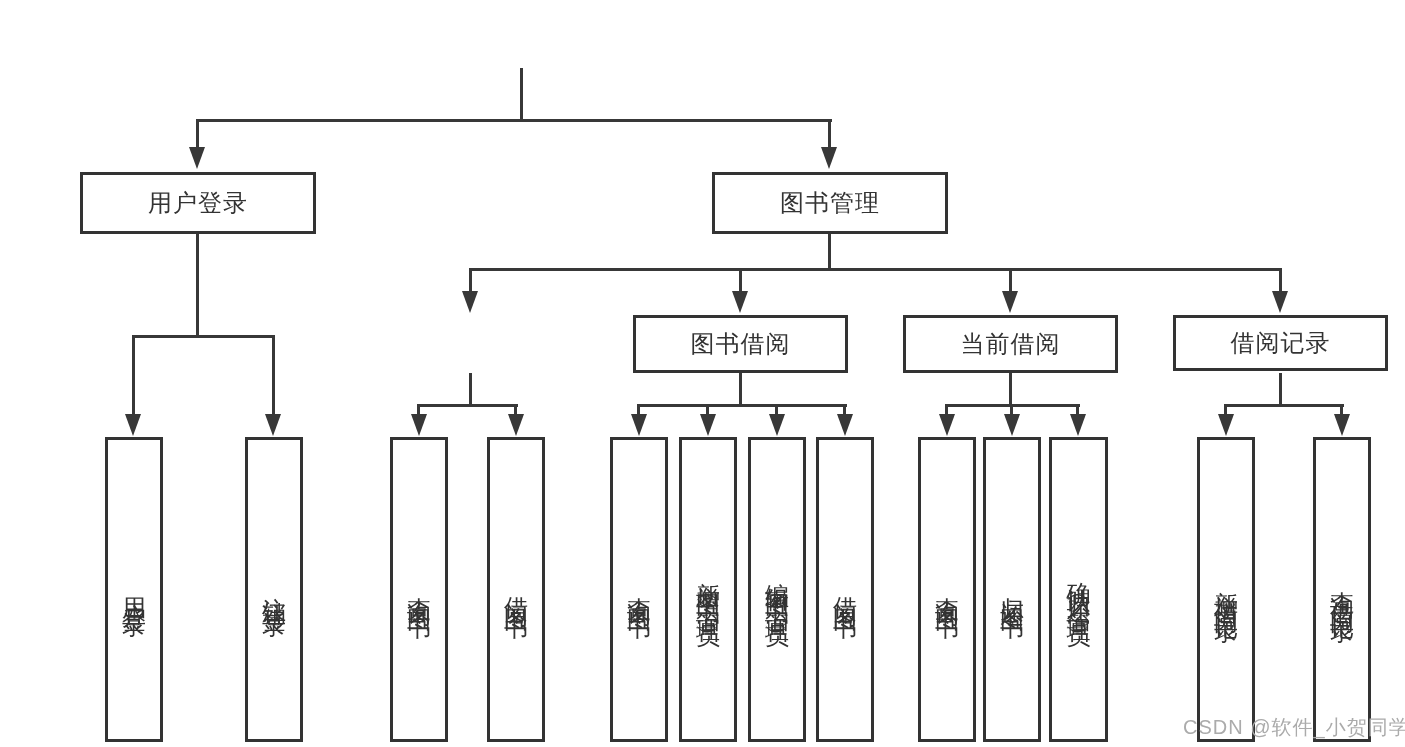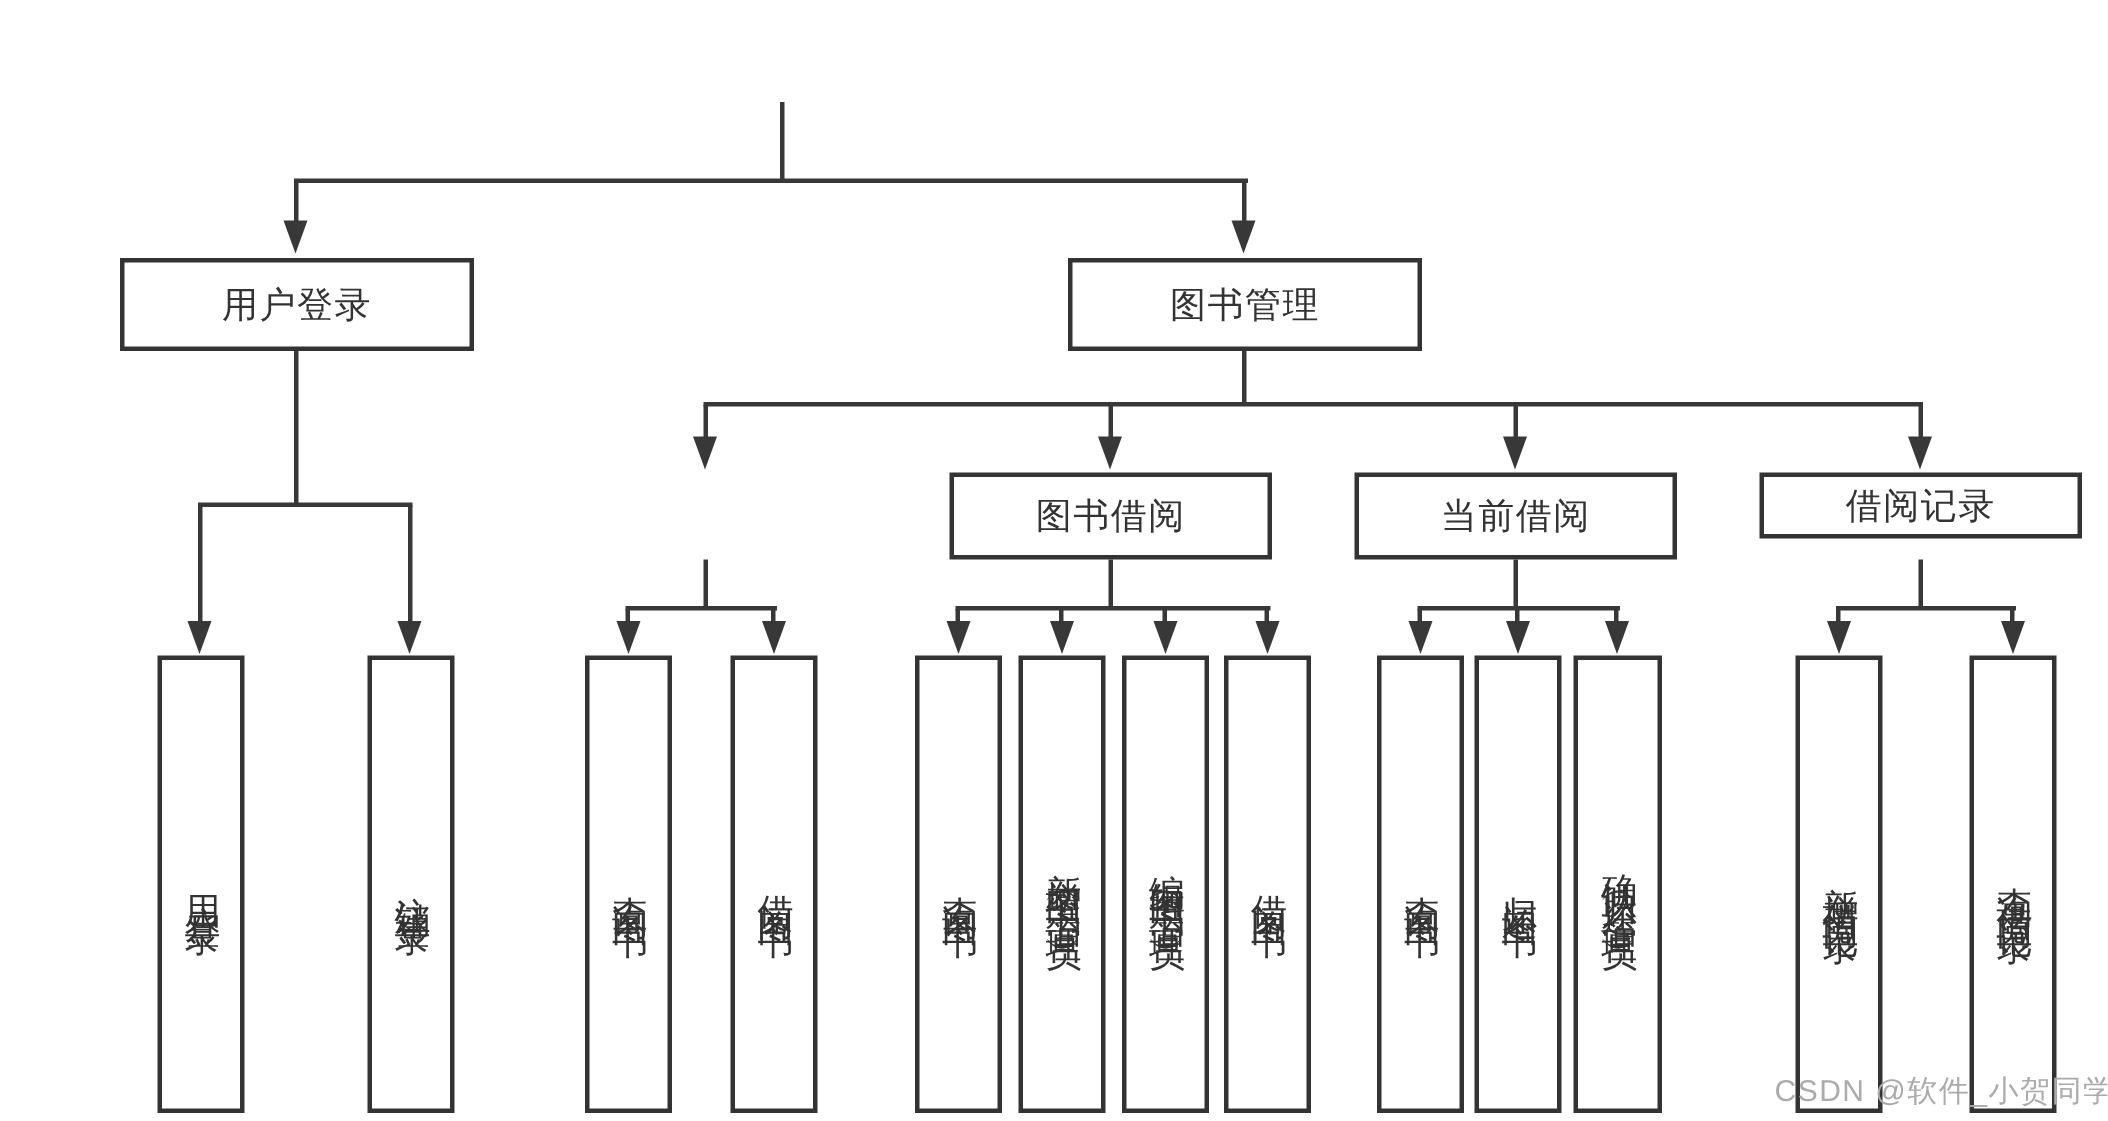--- a/index.html
+++ b/index.html
@@ -69,21 +69,21 @@
   <span class="tri" style="left:1002px; top:291px;"></span>
   <span class="edge" style="left:1279px; top:270px; width:3px; height:22px;"></span>
   <span class="tri" style="left:1272px; top:291px;"></span>
 
   <div class="box" style="left:633px; top:315px; width:215px; height:58px;">
     <span>图书借阅</span>
   </div>
   <div class="box" style="left:903px; top:315px; width:215px; height:58px;">
     <span>当前借阅</span>
   </div>
-  <div class="box" style="left:1173px; top:315px; width:215px; height:44px;">
+  <div class="box" style="left:1173px; top:315px; width:215px; height:56px;">
     <span>借阅记录</span>
   </div>
 
   <span class="edge" style="left:469px; top:373px; width:3px; height:33px;"></span>
   <span class="edge" style="left:417px; top:404px; width:101px; height:3px;"></span>
   <span class="edge" style="left:417px; top:406px; width:3px; height:10px;"></span>
   <span class="tri" style="left:411px; top:414px;"></span>
   <span class="edge" style="left:514px; top:406px; width:3px; height:10px;"></span>
   <span class="tri" style="left:508px; top:414px;"></span>
 

